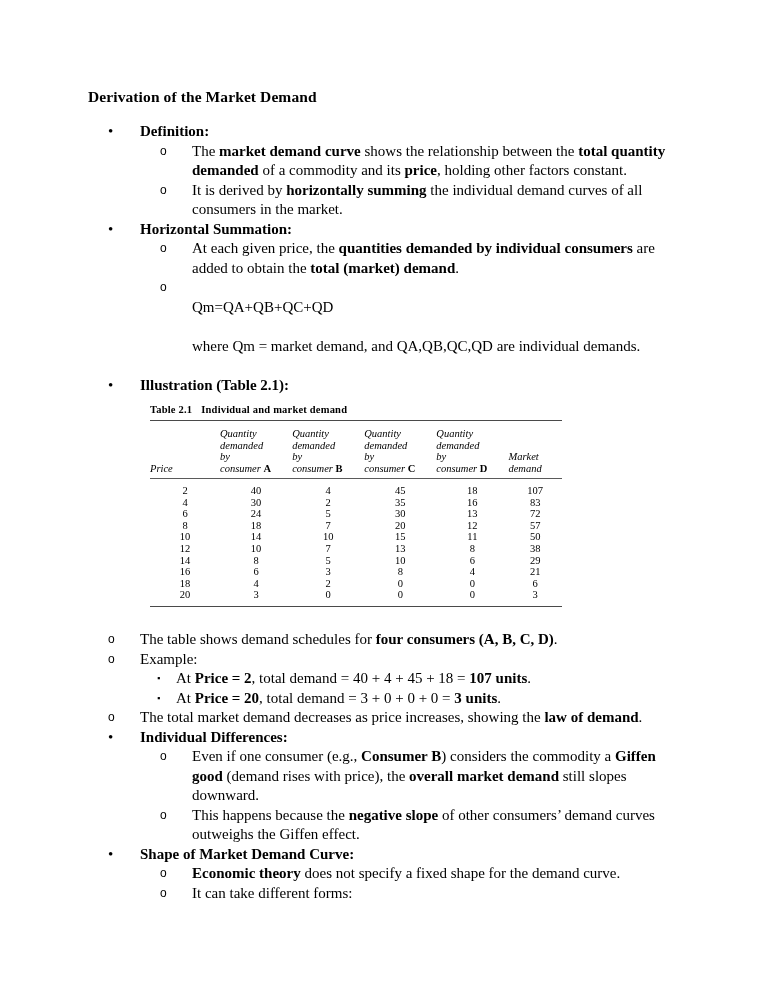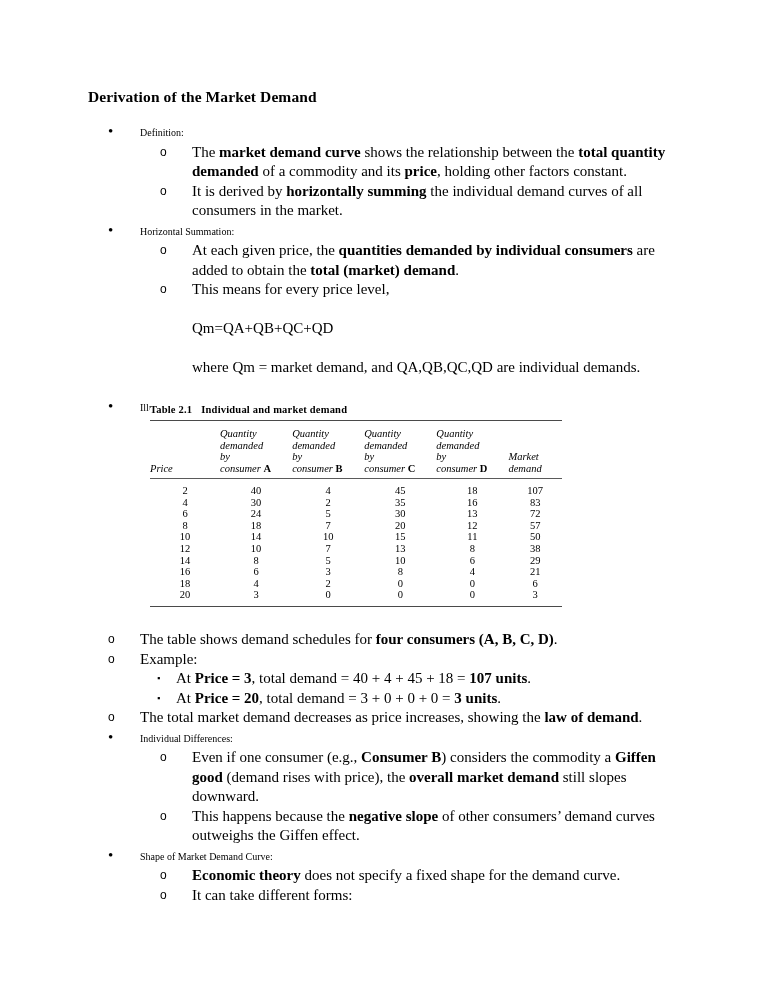--- a/index.html
+++ b/index.html
@@ -52,22 +52,22 @@
     margin: 0 0 0 0;
   }
   ul.lvl1 > li.l1 > .marker1 {
     position: absolute;
     left: 20px;
     top: 0;
     font-size: 15px;
     line-height: 19.5px;
   }
   .l1-head {
-    font-weight: normal;
-    font-size: 10px;
+    font-weight: bold;
+    font-size: 15px;
     line-height: 19.5px;
   }
 
   ul.lvl2 {
     list-style: none;
     margin: 0;
     padding: 0;
   }
   ul.lvl2 > li.l2 {
     position: relative;
@@ -182,21 +182,21 @@
   <div class="doc-title">Derivation of the Market Demand</div>
 
   <div class="body-flow">
     <ul class="lvl1" id="outline-top">
         <li class="l1"><span class="marker1">•</span><span class="l1-head">Definition:</span><ul class="lvl2">
             <li class="l2"><span class="marker2">o</span><span class="l2-text">The <b class="b">market demand curve</b> shows the relationship between the <b class="b">total quantity demanded</b> of a commodity and its <b class="b">price</b>, holding other factors constant.</span></li>
             <li class="l2"><span class="marker2">o</span><span class="l2-text">It is derived by <b class="b">horizontally summing</b> the individual demand curves of all consumers in the market.</span></li>
           </ul></li>
         <li class="l1"><span class="marker1">•</span><span class="l1-head">Horizontal Summation:</span><ul class="lvl2">
             <li class="l2"><span class="marker2">o</span><span class="l2-text">At each given price, the <b class="b">quantities demanded by individual consumers</b> are added to obtain the <b class="b">total (market) demand</b>.</span></li>
-            <li class="l2"><span class="marker2">o</span><span class="l2-text">This means for every price level,</span></li>
+            <li class="l2"><span class="marker2">o</span></li>
           </ul><div class="gap-line"></div><div class="plain-block">Qm=QA+QB+QC+QD</div><div class="gap-line"></div><div class="plain-block">where Qm = market demand, and QA,QB,QC,QD are individual demands.</div><div class="gap-line"></div></li>
         <li class="l1"><span class="marker1">•</span><span class="l1-head">Illustration (Table 2.1):</span></li>
       </ul>
   </div>
 
   <div class="table-figure">
     <div class="tbl-caption">
       <span class="cap-num">Table 2.1</span><span>Individual and market demand</span>
     </div>
     <div class="rule-top"></div>
@@ -299,21 +299,21 @@
     </table>
     <div class="rule-bot"></div>
   </div>
 
   <div class="body-flow" style="top:630px;">
     <ul class="lvl1" id="outline-bottom">
         <li class="l1" style="padding-left: 0px;">
           <ul class="lvl2">
             <li class="l2"><span class="marker2">o</span><span class="l2-text">The table shows demand schedules for <b class="b">four consumers (A, B, C, D)</b>.</span></li>
             <li class="l2"><span class="marker2">o</span><span class="l2-text">Example:</span><ul class="lvl3">
-                <li class="l3"><span class="marker3">▪</span><span class="l3-text">At <b class="b">Price = 3</b>, total demand = 40 + 4 + 45 + 18 = <b class="b">107 units</b>.</span></li>
+                <li class="l3"><span class="marker3">▪</span><span class="l3-text">At <b class="b">Price = 2</b>, total demand = 40 + 4 + 45 + 18 = <b class="b">107 units</b>.</span></li>
                 <li class="l3"><span class="marker3">▪</span><span class="l3-text">At <b class="b">Price = 20</b>, total demand = 3 + 0 + 0 + 0 = <b class="b">3 units</b>.</span></li>
               </ul></li>
             <li class="l2"><span class="marker2">o</span><span class="l2-text">The total market demand decreases as price increases, showing the <b class="b">law of demand</b>.</span></li>
           </ul>
         </li>
         <li class="l1"><span class="marker1">•</span><span class="l1-head">Individual Differences:</span><ul class="lvl2">
             <li class="l2"><span class="marker2">o</span><span class="l2-text">Even if one consumer (e.g., <b class="b">Consumer B</b>) considers the commodity a <b class="b">Giffen good</b> (demand rises with price), the <b class="b">overall market demand</b> still slopes downward.</span></li>
             <li class="l2"><span class="marker2">o</span><span class="l2-text">This happens because the <b class="b">negative slope</b> of other consumers’ demand curves outweighs the Giffen effect.</span></li>
           </ul></li>
         <li class="l1"><span class="marker1">•</span><span class="l1-head">Shape of Market Demand Curve:</span><ul class="lvl2">

